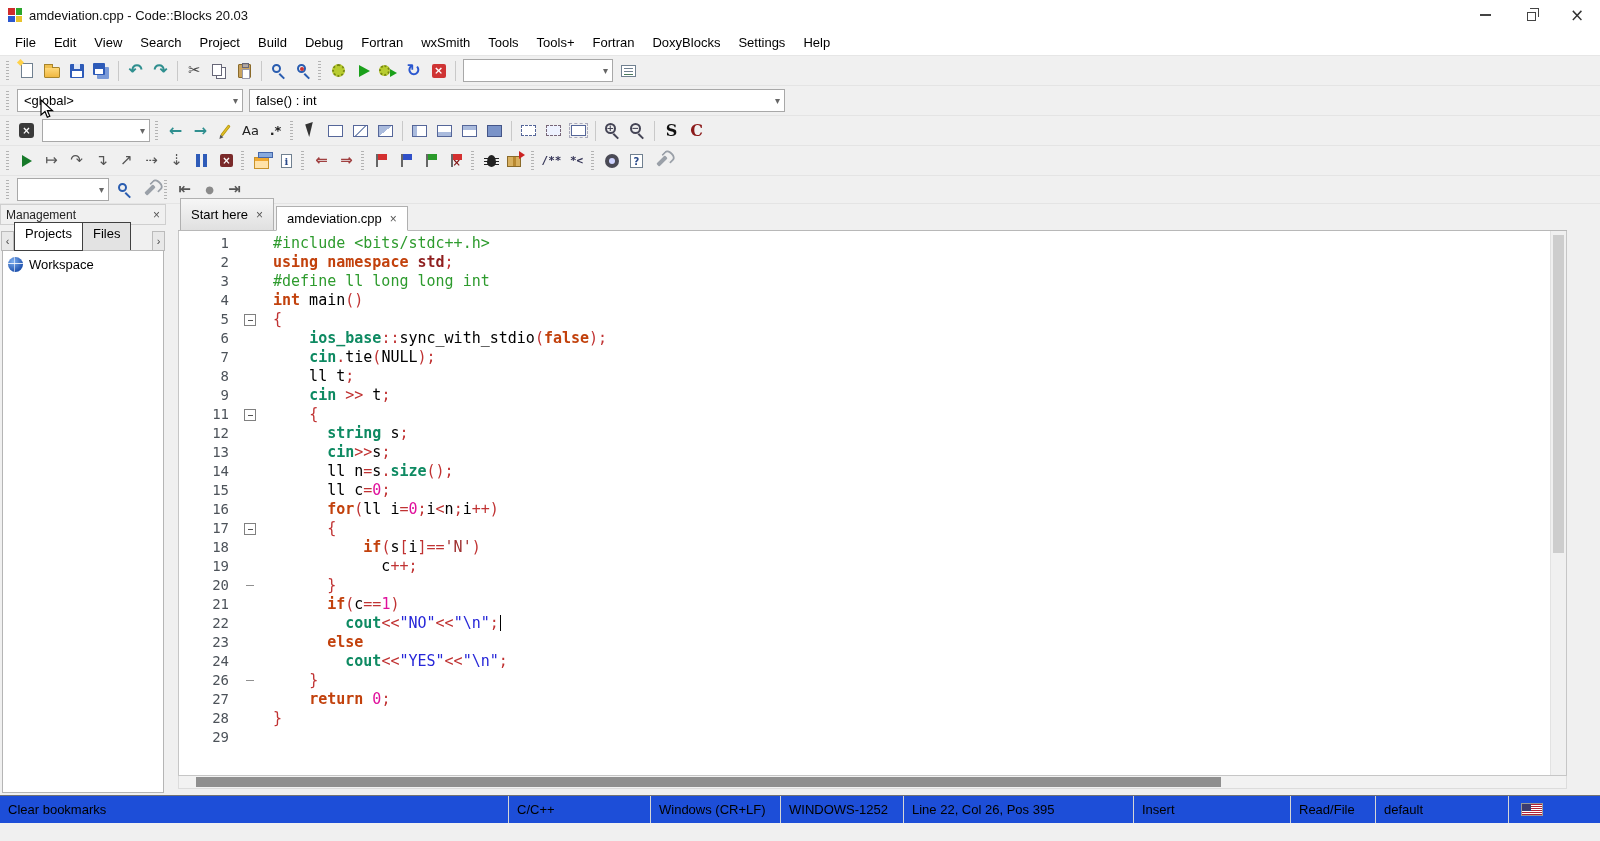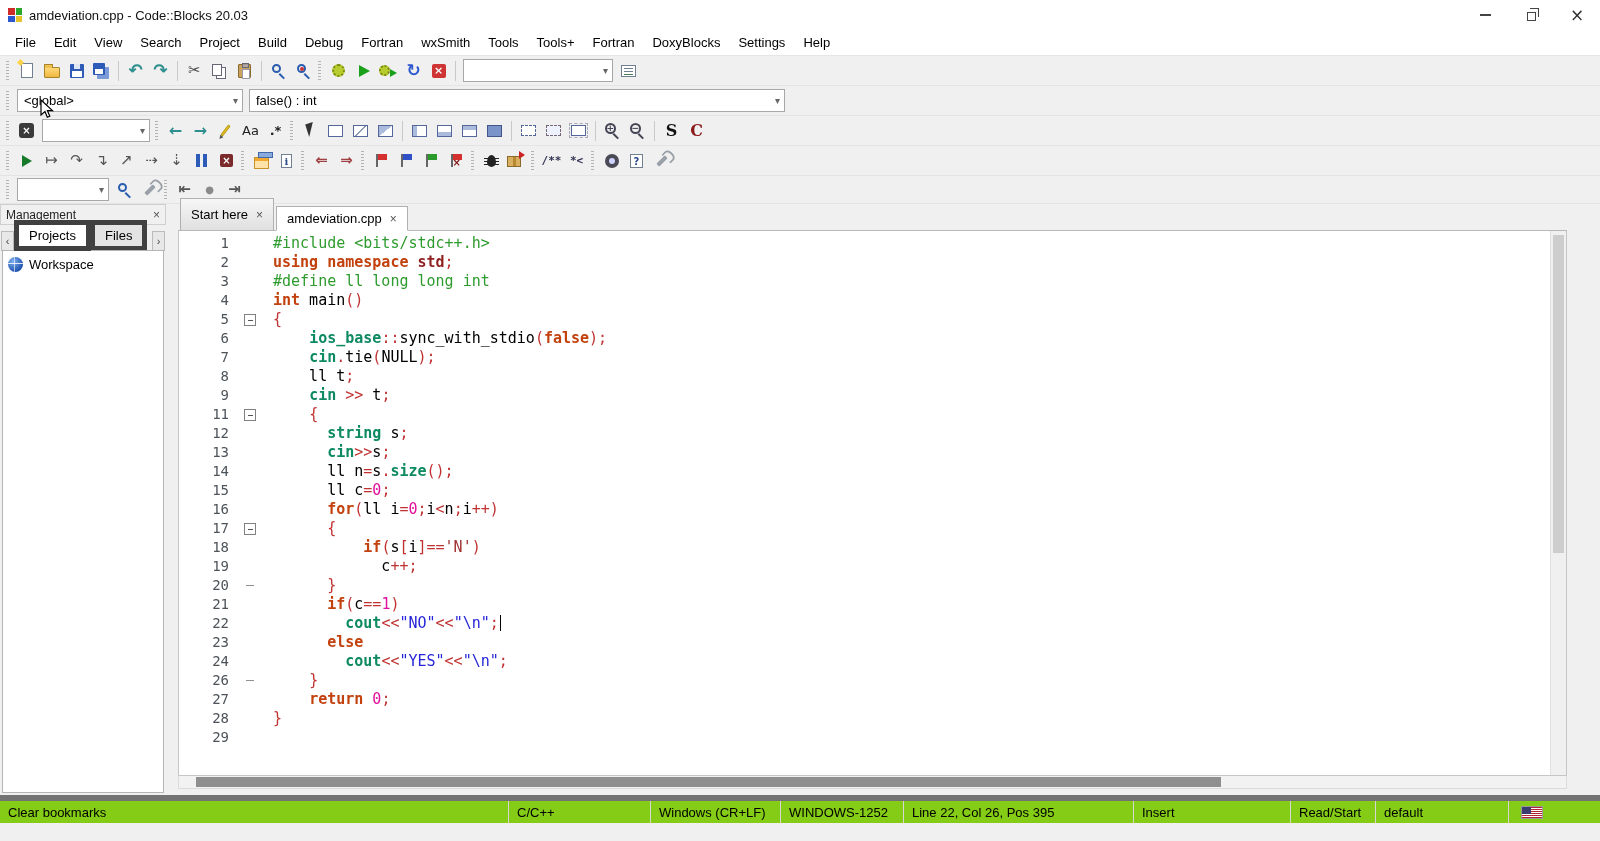--- a/index.html
+++ b/index.html
@@ -108,21 +108,21 @@
   .ic-restore::before{content:"";position:absolute;left:2px;top:-5px;width:8px;height:8px;border-top:1px solid #444;border-right:1px solid #444}
 
   
   .main{height:591px;display:flex;background:#f0f0f0}
   .mgmt{width:166px;flex:none;display:flex;flex-direction:column;background:#f0f0f0}
   .mgmt-header{height:21px;display:flex;align-items:center;border:1px solid #cfcfcf;background:#f0f0f0;font-size:12px;padding:0 5px;color:#222}
   .mgmt-header .mx{margin-left:auto;font-size:12px;color:#555;cursor:default}
   .mgmt-tabs{height:26px;display:flex;align-items:flex-end;padding:2px 1px 0}
   .mgmt-arrow{width:13px;height:20px;border:1px solid #bbb;background:#e8e8e8;font-size:11px;line-height:1;color:#444;padding:0}
   .mtab-host{display:flex;align-items:flex-end;flex:1}
-  .mgmt-tab{padding:3px 10px 3px;font-size:13px;border:5px solid #404040;background:#e3e3e3;margin-right:-1px;white-space:nowrap}
+  .mgmt-tab{padding:3px 10px 9px;font-size:13px;border:1px solid #404040;background:#e3e3e3;margin-right:-1px;white-space:nowrap}
   .mgmt-tab.active{background:#fff;position:relative;z-index:2}
   .mgmt-content{flex:1;background:#fff;border:1px solid #b5b5b5;margin:-1px 2px 2px;position:relative;z-index:1}
   .ws-item{display:flex;align-items:center;gap:6px;padding:6px 5px;font-size:13px}
   .globe{width:15px;height:15px;border-radius:50%;background:radial-gradient(circle at 35% 30%,#7fb0f0,#2255b0 70%);position:relative;overflow:hidden;flex:none}
   .globe::before{content:"";position:absolute;left:0;right:0;top:6px;height:1px;background:rgba(255,255,255,.85)}
   .globe::after{content:"";position:absolute;left:6px;top:0;bottom:0;width:1px;background:rgba(255,255,255,.6)}
 
   .editor-zone{flex:1;display:flex;flex-direction:column;margin:0 33px 6px 12px}
   .tabbar{height:27px;display:flex;align-items:flex-end;background:#f0f0f0;border-bottom:1px solid #b8b8b8;padding-left:2px}
   .etab{display:flex;align-items:center;gap:8px;padding:0 10px;font-size:13px;border:1px solid #b0b0b0;border-bottom:none;background:linear-gradient(#f6f6f6,#e0e0e0);margin-right:2px;height:32px;white-space:nowrap}
@@ -145,21 +145,21 @@
   .tk-chr{color:#a03232}
   .tk-op{color:#c03232}
   .tk-pl{color:#000}
   .caret{display:inline-block;width:1px;height:16px;background:#000;vertical-align:-3px;margin-left:1px}
   .vscroll{width:16px;flex:none;background:#f0f0f0;border-left:1px solid #e2e2e2;position:relative}
   .vthumb{position:absolute;left:2px;right:2px;top:4px;height:318px;background:#cdcdcd}
   .hscroll{height:13px;background:#f2f2f2;border:1px solid #dcdcdc;border-top:none;position:relative}
   .hthumb{position:absolute;top:1px;height:10px;left:17px;width:1025px;background:#8f8f8f}
 
   
-  .statusbar{height:28px;background:#84cc16;border-top:6px solid #737373;display:flex;align-items:stretch;font-size:13px}
+  .statusbar{height:28px;background:#1d4ed8;border-top:1px solid #737373;display:flex;align-items:stretch;font-size:13px}
   .sfield{display:flex;align-items:center;padding:0 8px;white-space:nowrap;overflow:hidden}
   .sfield + .sfield{border-left:1px solid #d6d6d6}
   .f-hint{flex:1}
   .f-type{width:142px}.f-eol{width:130px}.f-enc{width:123px}.f-pos{width:230px}
   .f-ins{width:157px}.f-rw{width:85px}.f-prof{width:133px}
   .f-flag{width:92px;padding-left:12px}
   .usflag{width:22px;height:13px;border:1px solid #999;background:repeating-linear-gradient(#b22234 0 1px,#fff 1px 2px);position:relative;flex:none}
   .usflag::after{content:"";position:absolute;left:0;top:0;width:9px;height:7px;background:#3c3b6e}
   .bottom-strip{height:18px;background:#f0f0f0}
 
@@ -647,21 +647,21 @@
 
   </div>
 
   <footer class="statusbar">
     <div class="sfield f-hint">Clear bookmarks</div>
     <div class="sfield f-type">C/C++</div>
     <div class="sfield f-eol">Windows (CR+LF)</div>
     <div class="sfield f-enc">WINDOWS-1252</div>
     <div class="sfield f-pos">Line 22, Col 26, Pos 395</div>
     <div class="sfield f-ins">Insert</div>
-    <div class="sfield f-rw">Read/Start</div>
+    <div class="sfield f-rw">Read/File</div>
     <div class="sfield f-prof">default</div>
     <div class="sfield f-flag">
       <span class="usflag"></span>
     </div>
   </footer>
   <div class="bottom-strip"></div>
 
   <svg class="cursor" width="14" height="20" viewBox="0 0 14 20">
     <polygon points="1,1 1,16 5,12.6 7.3,18.3 9.8,17.2 7.4,11.6 12.5,11.6" fill="#ffffff" stroke="#000000" stroke-width="1.2"></polygon>
   </svg>

